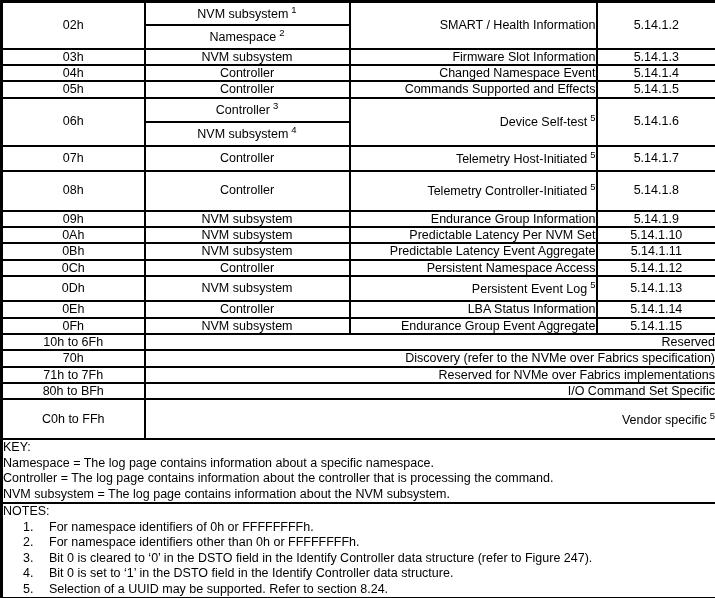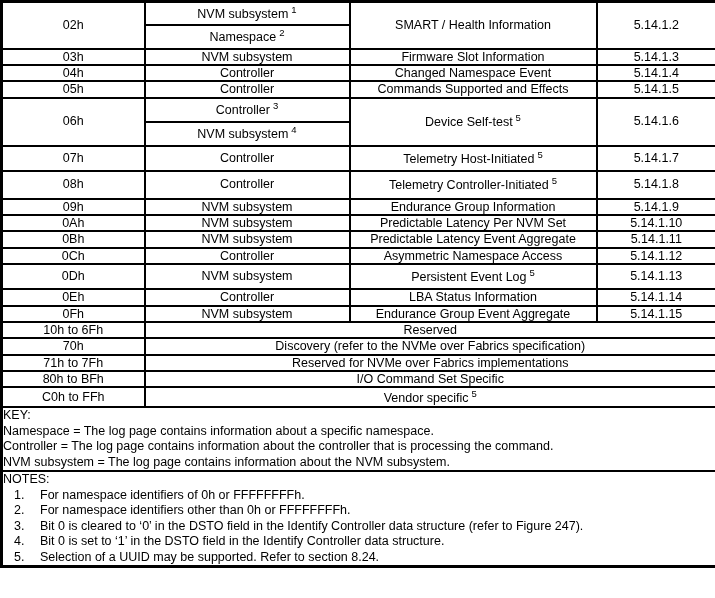--- a/index.html
+++ b/index.html
@@ -12,32 +12,32 @@
     font-size: 12.5px;
   }
   table.spec td {
     border: 2px solid #000;
     padding: 0;
     vertical-align: middle;
     line-height: 1.15;
     overflow: hidden;
   }
   td.c { text-align: center; }
-  td.l { text-align: center; padding-left: 6px; }
+  td.l { text-align: right; padding-left: 6px; }
   td.thin-b { border-bottom-width: 1px; }
   td.thin-t { border-top-width: 1px; margin-top: 48px; }
   sup.fn { font-size: 9.5px; margin-left: 3px; }
   td.block {
     vertical-align: top;
     text-align: left;
     padding: 2px 6px 3px 5px;
     margin-left: 44px;
   }
   td.block div { line-height: 15.5px; white-space: nowrap; }
-  .note-item { padding-left: 11px; }
+  .note-item { padding-left: 20px; }
   .note-num { display: inline-block; width: 26px; }
 </style>
 </head>
 <body>
 
 <table class="spec">
   <colgroup>
     <col style="width:143px">
       <col style="width:205px">
       <col style="width:247px">
@@ -86,21 +86,21 @@
       <td class="c thin-t"><span>NVM subsystem</span><sup class="fn">4</sup></td>
     </tr>
 
     <tr style="height:25px">
       <td class="c">07h</td>
       <td class="c">Controller</td>
       <td class="l"><span>Telemetry Host-Initiated</span><sup class="fn">5</sup></td>
       <td class="c">5.14.1.7</td>
     </tr>
 
-    <tr style="height:28px">
+    <tr style="height:40px">
       <td class="c">08h</td>
       <td class="c">Controller</td>
       <td class="l"><span>Telemetry Controller-Initiated</span><sup class="fn">5</sup></td>
       <td class="c">5.14.1.8</td>
     </tr>
 
     <tr style="height:16px">
       <td class="c">09h</td>
       <td class="c">NVM subsystem</td>
       <td class="l">Endurance Group Information</td>
@@ -117,21 +117,21 @@
     <tr style="height:14px">
       <td class="c">0Bh</td>
       <td class="c">NVM subsystem</td>
       <td class="l">Predictable Latency Event Aggregate</td>
       <td class="c">5.14.1.11</td>
     </tr>
 
     <tr style="height:14px">
       <td class="c">0Ch</td>
       <td class="c">Controller</td>
-      <td class="l">Asymmetric Namespace Access</td>
+      <td class="l">Persistent Namespace Access</td>
       <td class="c">5.14.1.12</td>
     </tr>
 
     <tr style="height:25px">
       <td class="c">0Dh</td>
       <td class="c">NVM subsystem</td>
       <td class="l"><span>Persistent Event Log</span><sup class="fn">5</sup></td>
       <td class="c">5.14.1.13</td>
     </tr>
 
@@ -158,21 +158,21 @@
       <td class="l" colspan="3">Discovery (refer to the NVMe over Fabrics specification)</td>
     </tr>
     <tr style="height:15px">
       <td class="c">71h to 7Fh</td>
       <td class="l" colspan="3">Reserved for NVMe over Fabrics implementations</td>
     </tr>
     <tr style="height:14px">
       <td class="c">80h to BFh</td>
       <td class="l" colspan="3">I/O Command Set Specific</td>
     </tr>
-    <tr style="height:20px">
+    <tr style="height:40px">
       <td class="c">C0h to FFh</td>
       <td class="l" colspan="3"><span>Vendor specific</span><sup class="fn">5</sup></td>
     </tr>
 
     <tr>
       <td class="block" colspan="4">
         <div>KEY:</div>
         <div>Namespace = The log page contains information about a specific namespace.</div>
         <div>Controller = The log page contains information about the controller that is processing the command.</div>
         <div>NVM subsystem = The log page contains information about the NVM subsystem.</div>

